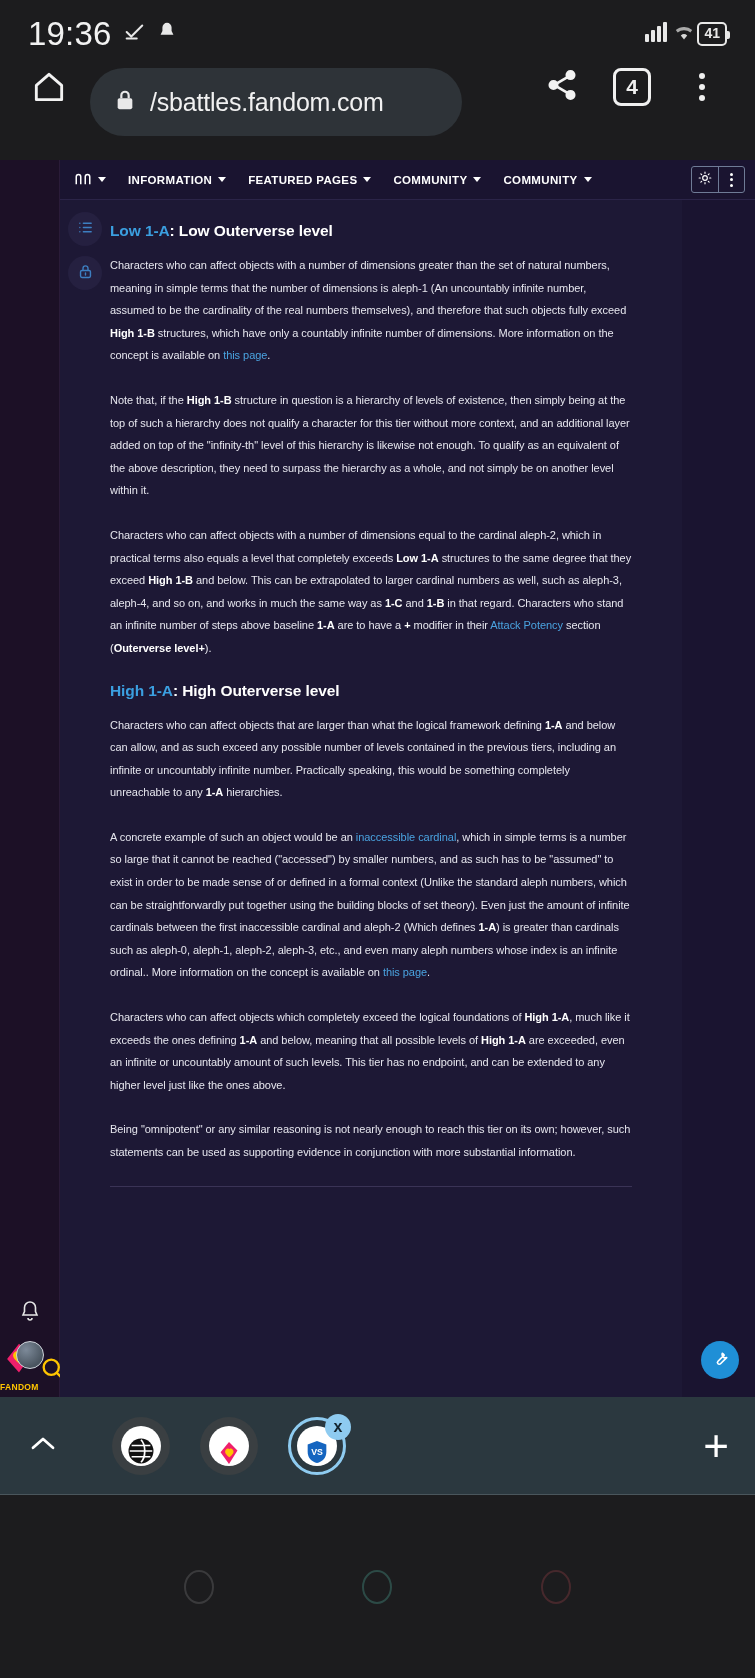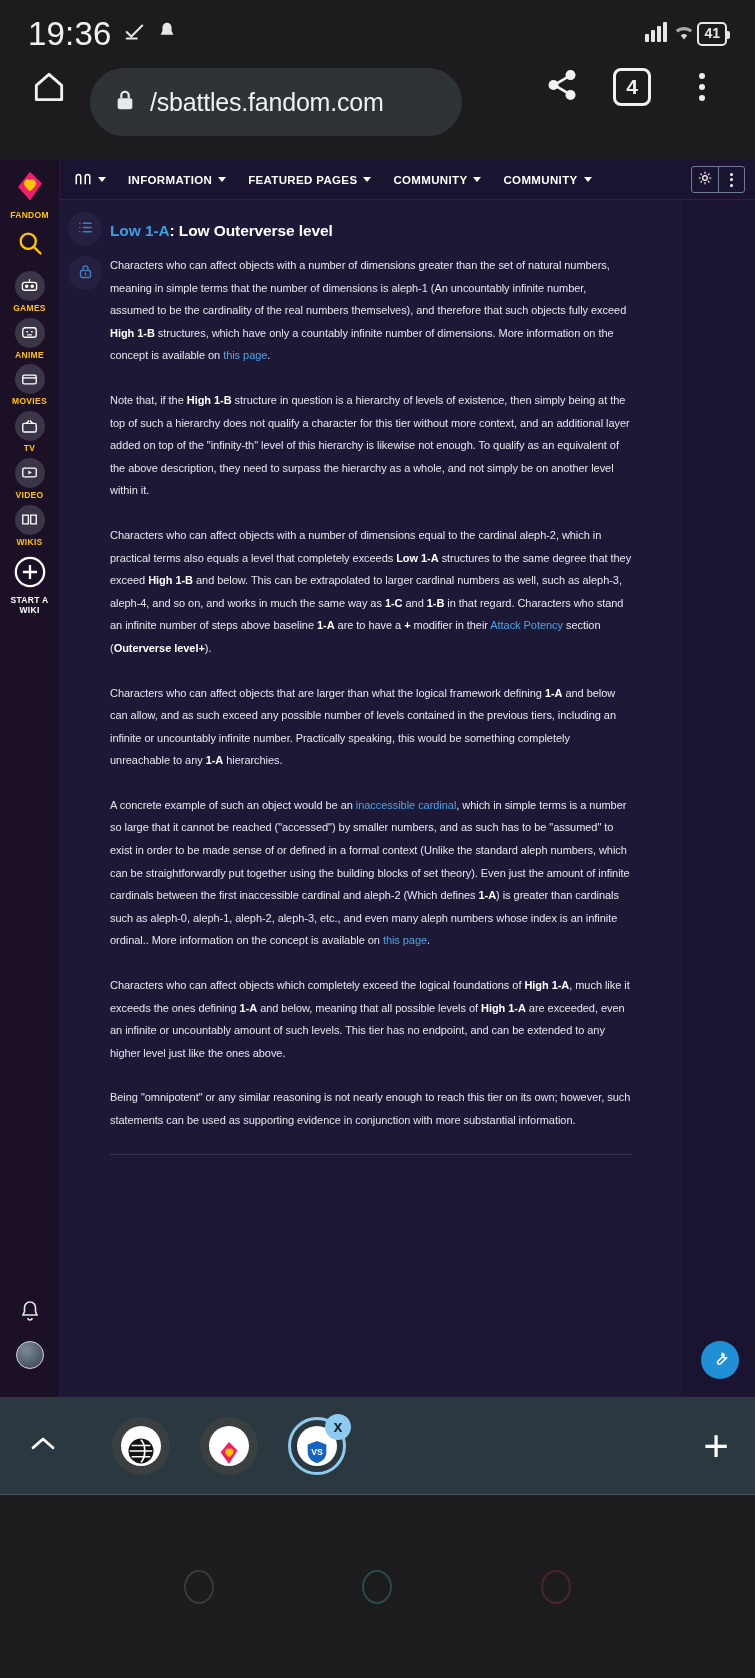--- a/index.html
+++ b/index.html
@@ -56,21 +56,21 @@
   
   .viewport {
     position: absolute; top: 160px; left: 0; width: 755px; height: 1237px;
     background: #1a1430; overflow: hidden;
   }
 
   
   .rail {
     position: absolute; top: 0; left: 0; width: 60px; height: 1237px;
     background: #1c1026; border-right: 1px solid #2a1b38;
-    display: flex; flex-direction: column; align-items: center; padding-top: 10px;
+    display: flex; flex-direction: row; align-items: flex-end; padding-top: 10px;
   }
   .rail-item { display: flex; flex-direction: column; align-items: center; width: 60px; margin-bottom: 4px; }
   .rail-circle {
     width: 30px; height: 30px; border-radius: 50%; background: #3a3547;
     display: flex; align-items: center; justify-content: center;
   }
   .rail-label {
     font-size: 8.5px; font-weight: 800; color: #ffc500; letter-spacing: .3px;
     margin-top: 3px; text-align: center; line-height: 1.15;
   }
@@ -396,20 +396,23 @@
     <div class="article">
 
       <h3 class="h3">
         <span class="tier">Low 1-A</span><span>: Low Outerverse level</span>
       </h3>
       <p class="body">Characters who can affect objects with a number of dimensions greater than the set of natural numbers, meaning in simple terms that the number of dimensions is aleph-1 (An uncountably infinite number, assumed to be the cardinality of the real numbers themselves), and therefore that such objects fully exceed <b>High 1-B</b> structures, which have only a countably infinite number of dimensions. More information on the concept is available on <a class="wlink" href="#">this page</a>.</p>
       <p class="body">Note that, if the <b>High 1-B</b> structure in question is a hierarchy of levels of existence, then simply being at the top of such a hierarchy does not qualify a character for this tier without more context, and an additional layer added on top of the "infinity-th" level of this hierarchy is likewise not enough. To qualify as an equivalent of the above description, they need to surpass the hierarchy as a whole, and not simply be on another level within it.</p>
 
       <p class="body">Characters who can affect objects with a number of dimensions equal to the cardinal aleph-2, which in practical terms also equals a level that completely exceeds <b>Low 1-A</b> structures to the same degree that they exceed <b>High 1-B</b> and below. This can be extrapolated to larger cardinal numbers as well, such as aleph-3, aleph-4, and so on, and works in much the same way as <b>1-C</b> and <b>1-B</b> in that regard. Characters who stand an infinite number of steps above baseline <b>1-A</b> are to have a <b>+</b> modifier in their <a class="wlink" href="#">Attack Potency</a> section (<b>Outerverse level+</b>).</p>
 
+      <h3 class="h3">
+        <span class="tier">High 1-A</span><span>: High Outerverse level</span>
+      </h3>
       <p class="body">Characters who can affect objects that are larger than what the logical framework defining <b>1-A</b> and below can allow, and as such exceed any possible number of levels contained in the previous tiers, including an infinite or uncountably infinite number. Practically speaking, this would be something completely unreachable to any <b>1-A</b> hierarchies.</p>
       <p class="body">A concrete example of such an object would be an <a class="wlink" href="#">inaccessible cardinal</a>, which in simple terms is a number so large that it cannot be reached ("accessed") by smaller numbers, and as such has to be "assumed" to exist in order to be made sense of or defined in a formal context (Unlike the standard aleph numbers, which can be straightforwardly put together using the building blocks of set theory). Even just the amount of infinite cardinals between the first inaccessible cardinal and aleph-2 (Which defines <b>1-A</b>) is greater than cardinals such as aleph-0, aleph-1, aleph-2, aleph-3, etc., and even many aleph numbers whose index is an infinite ordinal.. More information on the concept is available on <a class="wlink" href="#">this page</a>.</p>
 
       <p class="body">Characters who can affect objects which completely exceed the logical foundations of <b>High 1-A</b>, much like it exceeds the ones defining <b>1-A</b> and below, meaning that all possible levels of <b>High 1-A</b> are exceeded, even an infinite or uncountably amount of such levels. This tier has no endpoint, and can be extended to any higher level just like the ones above.</p>
       <p class="body">Being "omnipotent" or any similar reasoning is not nearly enough to reach this tier on its own; however, such statements can be used as supporting evidence in conjunction with more substantial information.</p>
 
       <div class="rule"></div>
     </div>
 
     <div class="fab">

